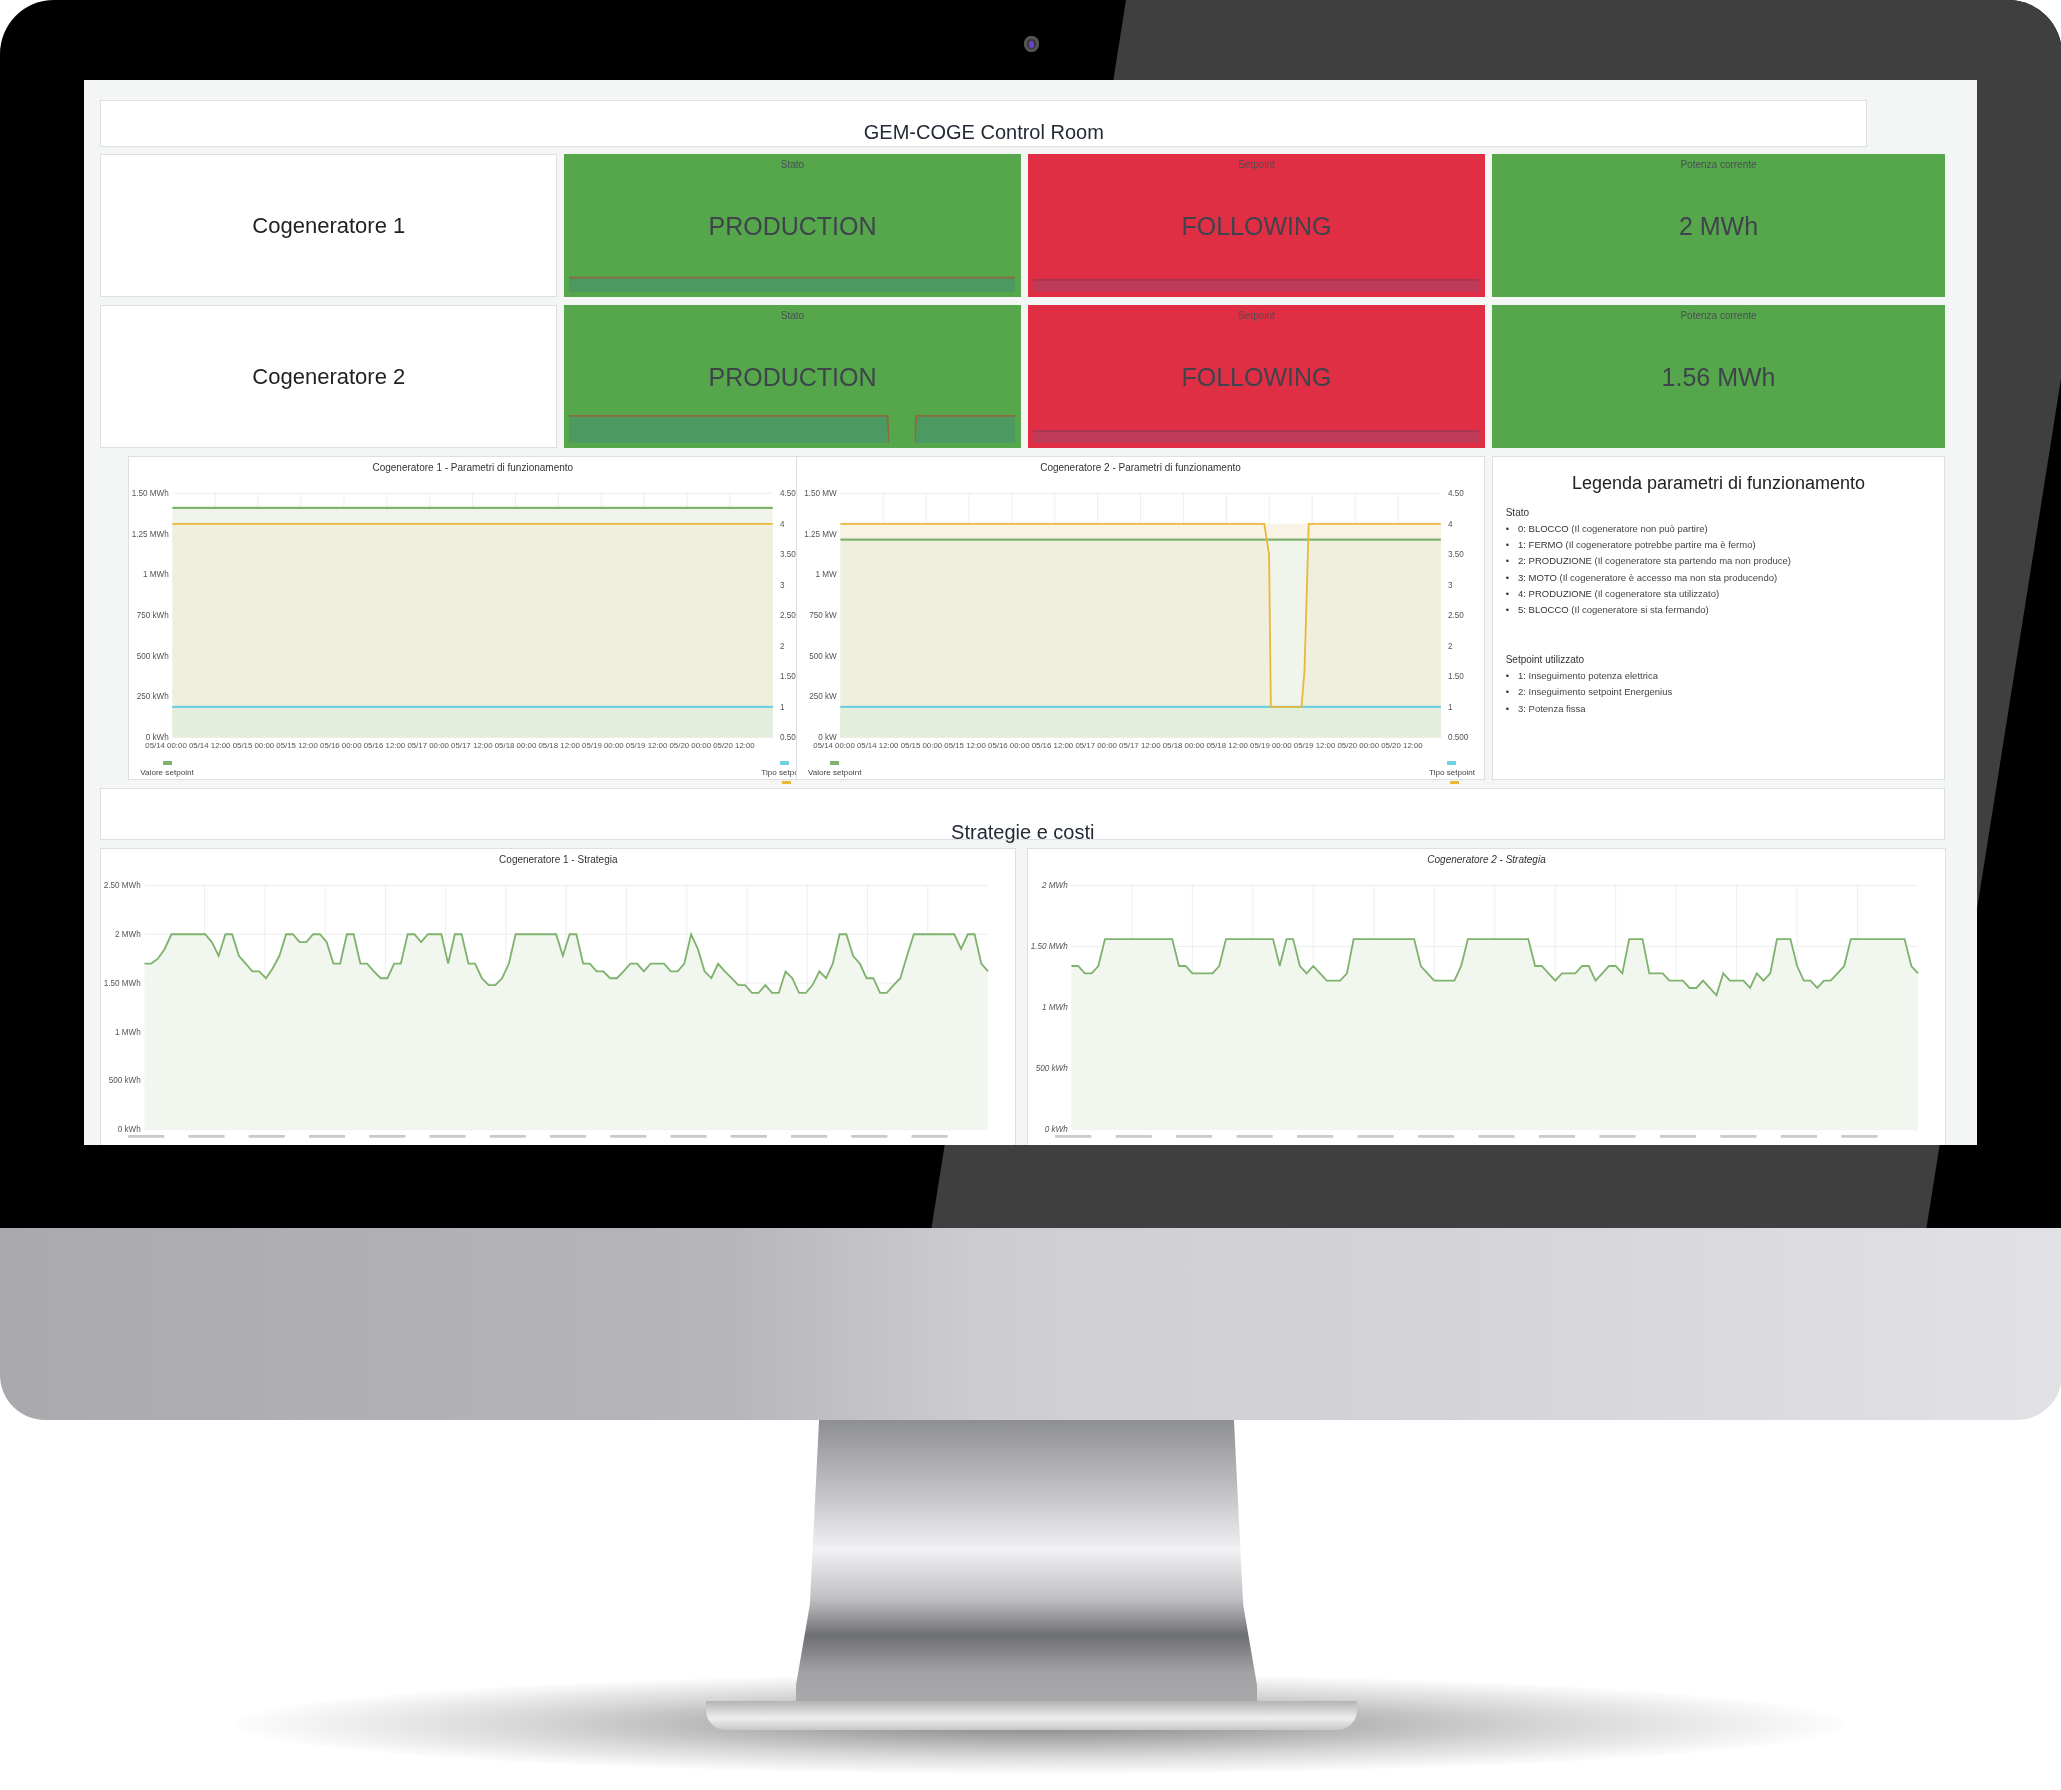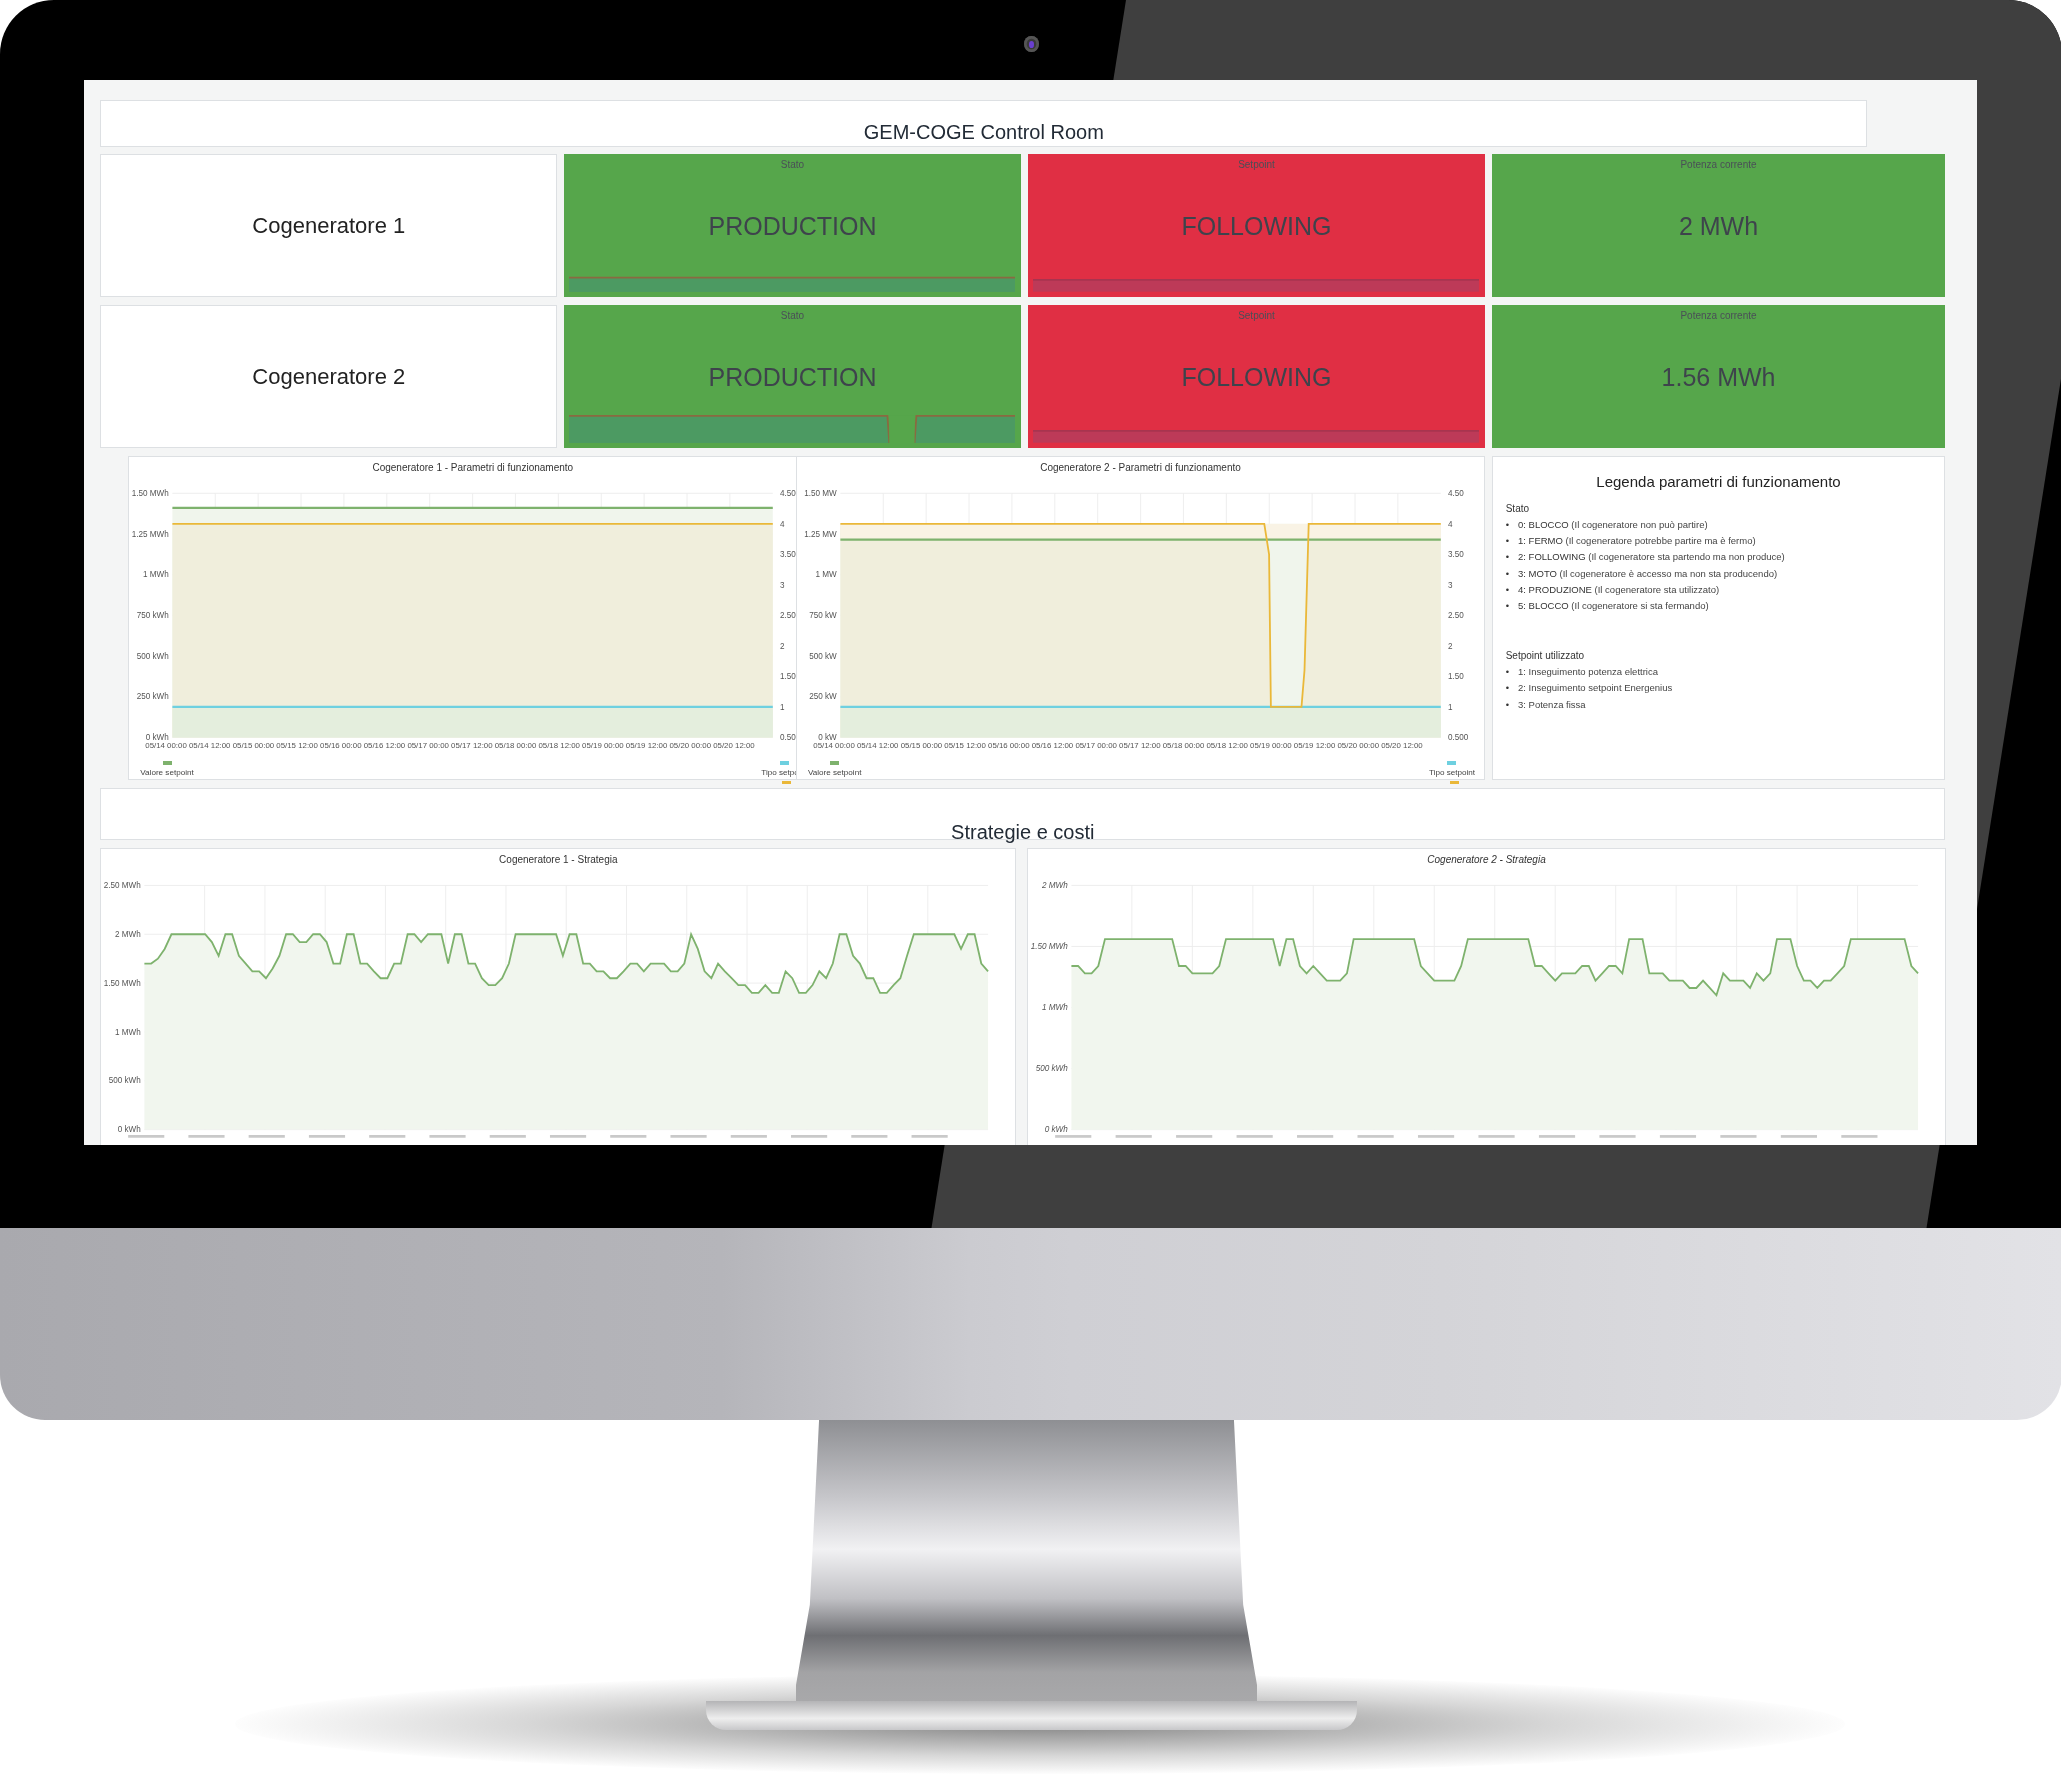--- a/index.html
+++ b/index.html
@@ -78,21 +78,21 @@
     position: absolute; left: 0; right: 0; top: 5.4px; text-align: center;
     font-size: 10px; color: #333;
   }
   .legend-item {
     position: absolute; font-size: 8.1px; color: #444; white-space: nowrap;
     display: flex; align-items: center; gap: 3.6px; flex-direction: column;
   }
   .legend-swatch { display: inline-block; width: 9px; height: 3.6px; }
 
   .legend-panel h3 {
-    font-size: 15px; font-weight: normal; color: #222; text-align: center; margin-top: 16.3px;
+    font-size: 18px; font-weight: normal; color: #222; text-align: center; margin-top: 16.3px;
   }
   .legend-panel .sec {
     font-size: 10px; color: #333; margin: 12.7px 0 2.7px 12.7px;
   }
   .legend-panel ul { list-style: none; margin-left: 12.7px; }
   .legend-panel li { font-size: 9.5px; color: #444; line-height: 16.3px; }
   .legend-panel li::before { content: "•"; margin-right: 9px; color: #333; }
   .legend-panel li b { font-weight: normal; color: #333; }
 </style>
 </head>
@@ -280,21 +280,21 @@
       <span>Stato</span>
     </div>
   </div>
 
   <div class="panel legend-panel" style="left:1408px; top:376px; width:453px; height:324px;">
     <h3>Legenda parametri di funzionamento</h3>
     <div class="sec">Stato</div>
     <ul>
       <li><b>0: BLOCCO</b><span> (Il cogeneratore non può partire)</span></li>
       <li><b>1: FERMO</b><span> (Il cogeneratore potrebbe partire ma è fermo)</span></li>
-      <li><b>2: FOLLOWING</b><span> (Il cogeneratore sta partendo ma non produce)</span></li>
+      <li><b>2: PRODUZIONE</b><span> (Il cogeneratore sta partendo ma non produce)</span></li>
       <li><b>3: MOTO</b><span> (Il cogeneratore è accesso ma non sta producendo)</span></li>
       <li><b>4: PRODUZIONE</b><span> (Il cogeneratore sta utilizzato)</span></li>
       <li><b>5: BLOCCO</b><span> (Il cogeneratore si sta fermando)</span></li>
     </ul>
     <div class="sec" style="margin-top:36px;">Setpoint utilizzato</div>
     <ul>
       <li>1: Inseguimento potenza elettrica</li>
       <li>2: Inseguimento setpoint Energenius</li>
       <li>3: Potenza fissa</li>
     </ul>

